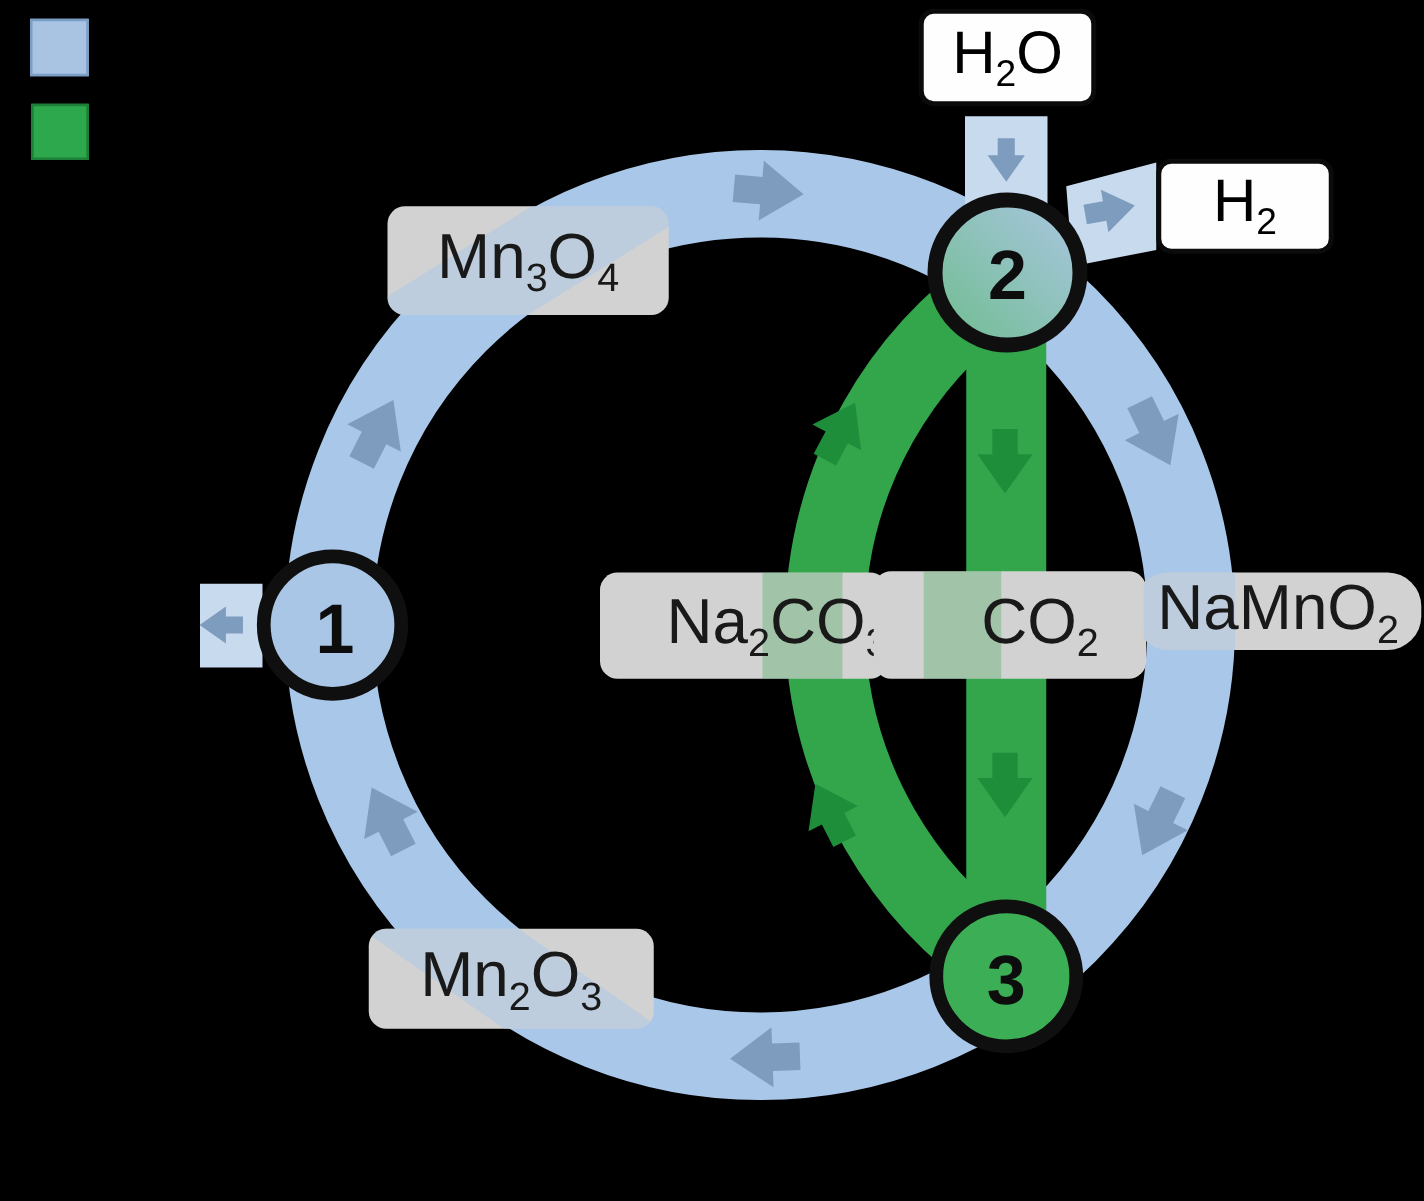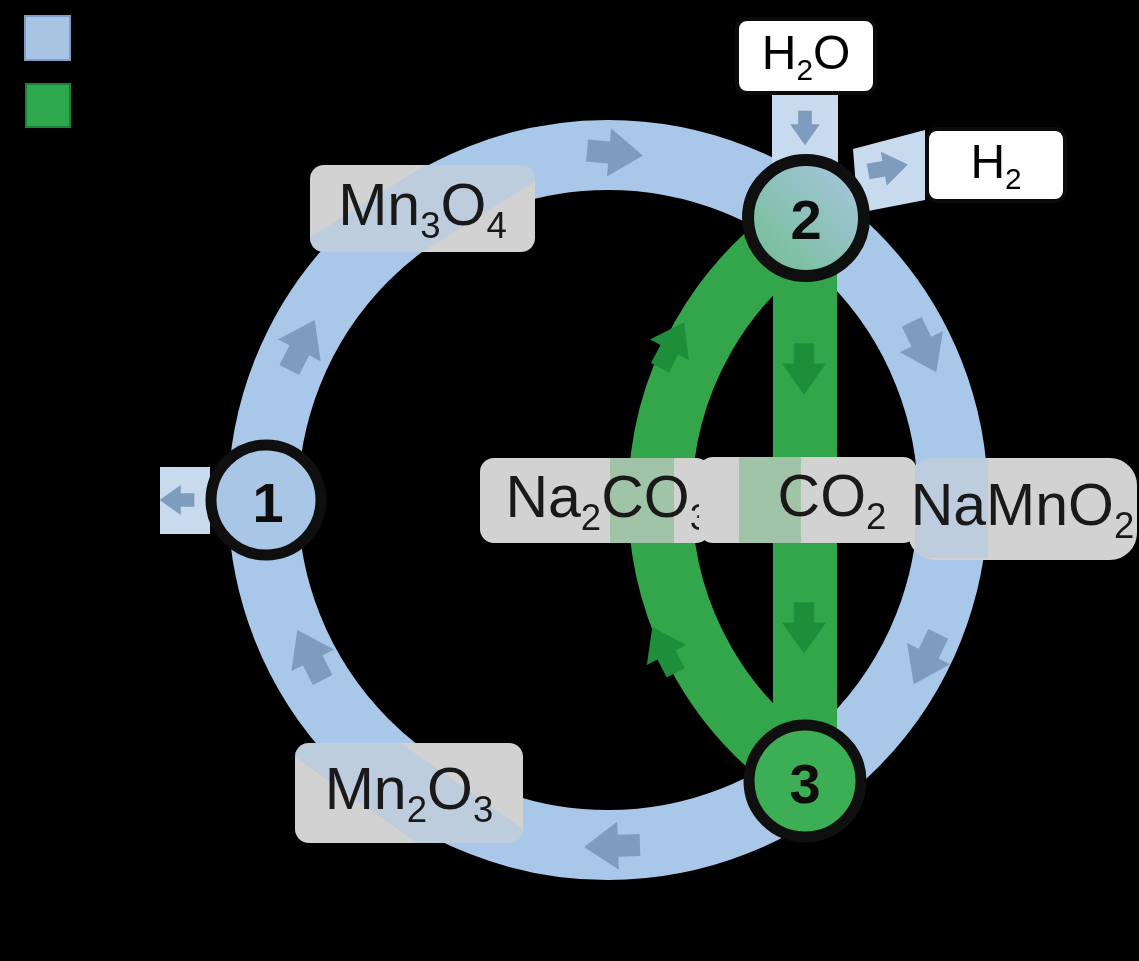--- a/index.html
+++ b/index.html
@@ -11,47 +11,47 @@
 
   
   .swatch { position:absolute; z-index:2; }
   .swatch.blue  { left:24px; top:15px;  width:43px; height:42px; background:#a9c4e3; border:2px solid #7b9ec6; }
   .swatch.green { left:25px; top:83px;  width:42px; height:41px; background:#2ea84c; border:2px solid #1d8038; }
 
   
   .gbox {
     position:absolute; z-index:2; background:#d2d2d2; border-radius:14px;
     display:flex; align-items:center; justify-content:center;
-    color:#191919; font-size:59px; overflow:hidden;
+    color:#191919; font-size:51px; overflow:hidden;
   }
   .gbox .formula { position:relative; z-index:1; }
   .gbox .overlay { position:absolute; z-index:0; }
   sub { font-size:0.62em; }
 
   .gbox.mn3o4  { left:310px; top:165px; width:225px; height:87px; }
   .gbox.na2co3 { left:480px; top:458px; width:230px; height:85px;justify-content:flex-end; }
   .gbox.co2    { left:699px; top:457px; width:170px; height:86px;padding-left:48px; }
-  .gbox.namno2 { left:908px; top:458px; width:229px; height:102px;border-radius:27px; }
-  .gbox.mn2o3  { left:295px; top:743px; width:228px; height:100px; }
+  .gbox.namno2 { left:908px; top:458px; width:229px; height:62px;border-radius:27px; }
+  .gbox.mn2o3  { left:295px; top:743px; width:228px; height:80px; }
 
   .overlay.blue-diag-up   { left:50%; top:50%; width:360px; height:72px; margin-left:-180px; margin-top:-36px;
                             background:rgba(169,199,232,0.5); transform:rotate(-32deg); }
   .overlay.blue-diag-down { left:50%; top:50%; width:360px; height:72px; margin-left:-180px; margin-top:-36px;
                             background:rgba(169,199,232,0.5); transform:rotate(35deg); }
   .overlay.green-vert-a   { left:130px; top:-8px; width:64px; height:110px; background:rgba(51,166,76,0.3); }
   .overlay.green-vert-b   { left:40px;  top:-8px; width:62px; height:110px; background:rgba(51,166,76,0.3); }
   .overlay.blue-vert      { left:7px;   top:-8px; width:73px; height:108px; background:rgba(169,199,232,0.5); }
 
   
   .wbox {
     position:absolute; z-index:3; background:#fefefe; border:4px solid #0b0b0b; border-radius:12px;
     display:flex; align-items:center; justify-content:center;
     color:#000; font-size:48px; box-sizing:border-box;
   }
-  .wbox.h2o { left:735px; top:17px;  width:142px; height:78px; }
+  .wbox.h2o { left:735px; top:7px;  width:142px; height:78px; }
   .wbox.h2  { left:925px; top:127px; width:142px; height:76px; }
   .wbox.o2  { left:12px;  top:462px; width:140px; height:78px; }
 
   
   .nodenum {
     position:absolute; z-index:2; transform:translate(-50%,-50%);
     font-weight:bold; font-size:56px; color:#0d0d0d; line-height:1;
   }
   .nodenum.n1 { left:268px; top:503px; }
   .nodenum.n2 { left:806px; top:220px; }

